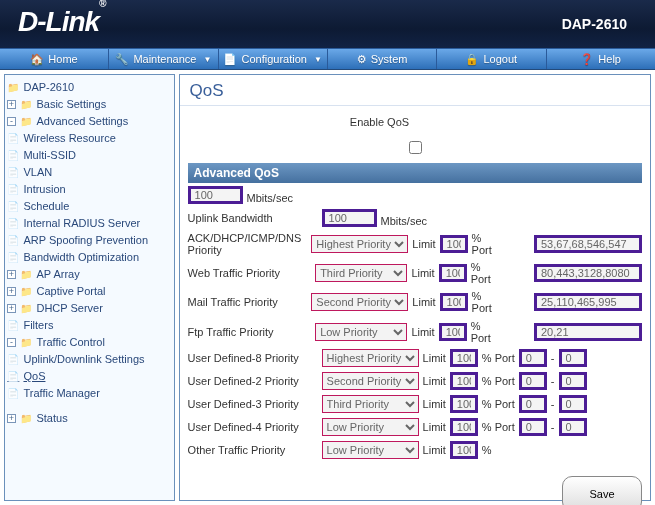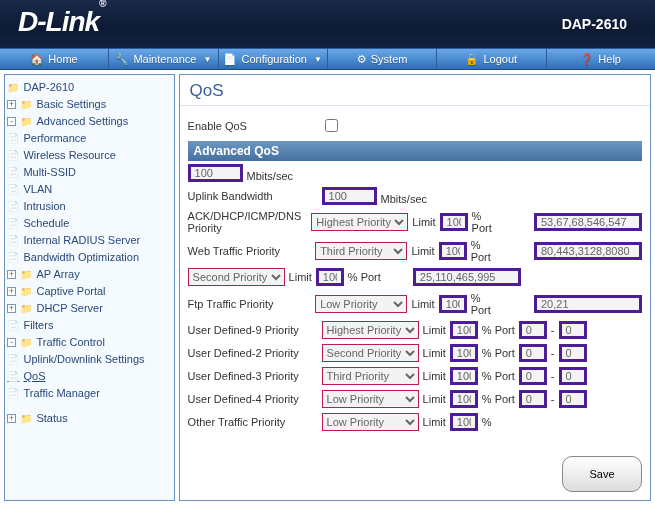--- a/index.html
+++ b/index.html
@@ -20,21 +20,21 @@
   .pad1 { padding-left:10px; }
   .pad2 { padding-left:22px; }
   .pad3 { padding-left:33px; }
   .pad4 { padding-left:44px; }
   .doc-ico::before { content:"📄"; font-size:10px; margin-right:2px; opacity:.6; }
   .fld-ico::before { content:"📁"; font-size:10px; margin-right:2px; opacity:.8; }
   .sel { text-decoration:underline; }
   .main { flex:1; border:1px solid #6a90bb; background:#fff; display:flex; flex-direction:column; }
   .page-title { font-size:17px; color:#3a5f9a; padding:6px 10px 4px; border-bottom:1px solid #d8e2f0; }
   .form-area { padding:6px 8px; font-size:11px; color:#333; }
-  .row1 { display:flex; align-items:center; gap:3px; padding:4px 0 6px; }
+  .row1 { display:flex; align-items:center; gap:10px; padding:4px 0 6px;flex-direction:column; }
   .row1 label { width:130px; }
   .sec-head { background:linear-gradient(#6c97c3,#45709f); color:#fff; font-weight:bold; font-size:12px; padding:3px 6px; }
   .grid-row { display:flex; align-items:center; padding:2.6px 0; gap:4px; }
   .lab { width:130px; }
   input[type=text] { height:18px; padding:1px 4px; border:3px solid #4c1d95; background:#f4f4f4; color:#666; font-size:11px; }
   .w55 { width:55px; text-align:left; }
   .w28 { width:28px; }
   .w80 { width:108px;margin-left:28px; }
   select { height:18px; border:1px solid #be185d; background:#f3f3f3; color:#666; font-size:11px; width:97px; }
   .unit { color:#333;margin-top:6px; }
@@ -88,27 +88,27 @@
       <div class="node pad1">
           <span class="sq">+</span>
           <span class="fld-ico"></span>
           <span>Basic Settings</span>
         </div>
       <div class="node pad1">
           <span class="sq">-</span>
           <span class="fld-ico"></span>
           <span>Advanced Settings</span>
         </div>
-      <div class="node pad3 doc-ico">Performance</div>
       <div class="node pad3 doc-ico">Wireless Resource</div>
       <div class="node pad3 doc-ico">Multi-SSID</div>
       <div class="node pad3 doc-ico">VLAN</div>
       <div class="node pad3 doc-ico">Intrusion</div>
       <div class="node pad3 doc-ico">Schedule</div>
       <div class="node pad3 doc-ico">Internal RADIUS Server</div>
+      <div class="node pad3 doc-ico">ARP Spoofing Prevention</div>
       <div class="node pad3 doc-ico">Bandwidth Optimization</div>
       <div class="node pad2">
           <span class="sq">+</span>
           <span class="fld-ico"></span>
           <span>AP Array</span>
         </div>
       <div class="node pad2">
           <span class="sq">+</span>
           <span class="fld-ico"></span>
           <span>Captive Portal</span>
@@ -165,37 +165,38 @@
       </div>
       <div class="grid-row">
         <span class="lab">Web Traffic Priority</span>
         <select><option>Third Priority</option></select>
         <span>Limit</span>
         <input class="w28" type="text" value="100" style="">
         <span>% Port</span>
         <input class="w80" type="text" value="80,443,3128,8080" style="">
       </div>
       <div class="grid-row">
+        <span class="lab">Mail Traffic Priority</span>
         <select><option>Second Priority</option></select>
         <span>Limit</span>
         <input class="w28" type="text" value="100" style="">
         <span>% Port</span>
         <input class="w80" type="text" value="25,110,465,995" style="">
       </div>
       <div class="grid-row">
         <span class="lab">Ftp Traffic Priority</span>
         <select><option>Low Priority</option></select>
         <span>Limit</span>
         <input class="w28" type="text" value="100" style="">
         <span>% Port</span>
         <input class="w80" type="text" value="20,21" style="">
       </div>
 
       <div class="grid-row">
-        <span class="lab">User Defined-9 Priority</span>
+        <span class="lab">User Defined-8 Priority</span>
         <select><option>Highest Priority</option></select>
         <span>Limit</span>
         <input class="w28" type="text" value="100" style="">
         <span>% Port</span>
         <input class="w28" type="text" value="0" style="">
         <span>-</span>
         <input class="w28" type="text" value="0" style="">
       </div>
       <div class="grid-row">
         <span class="lab">User Defined-2 Priority</span>

